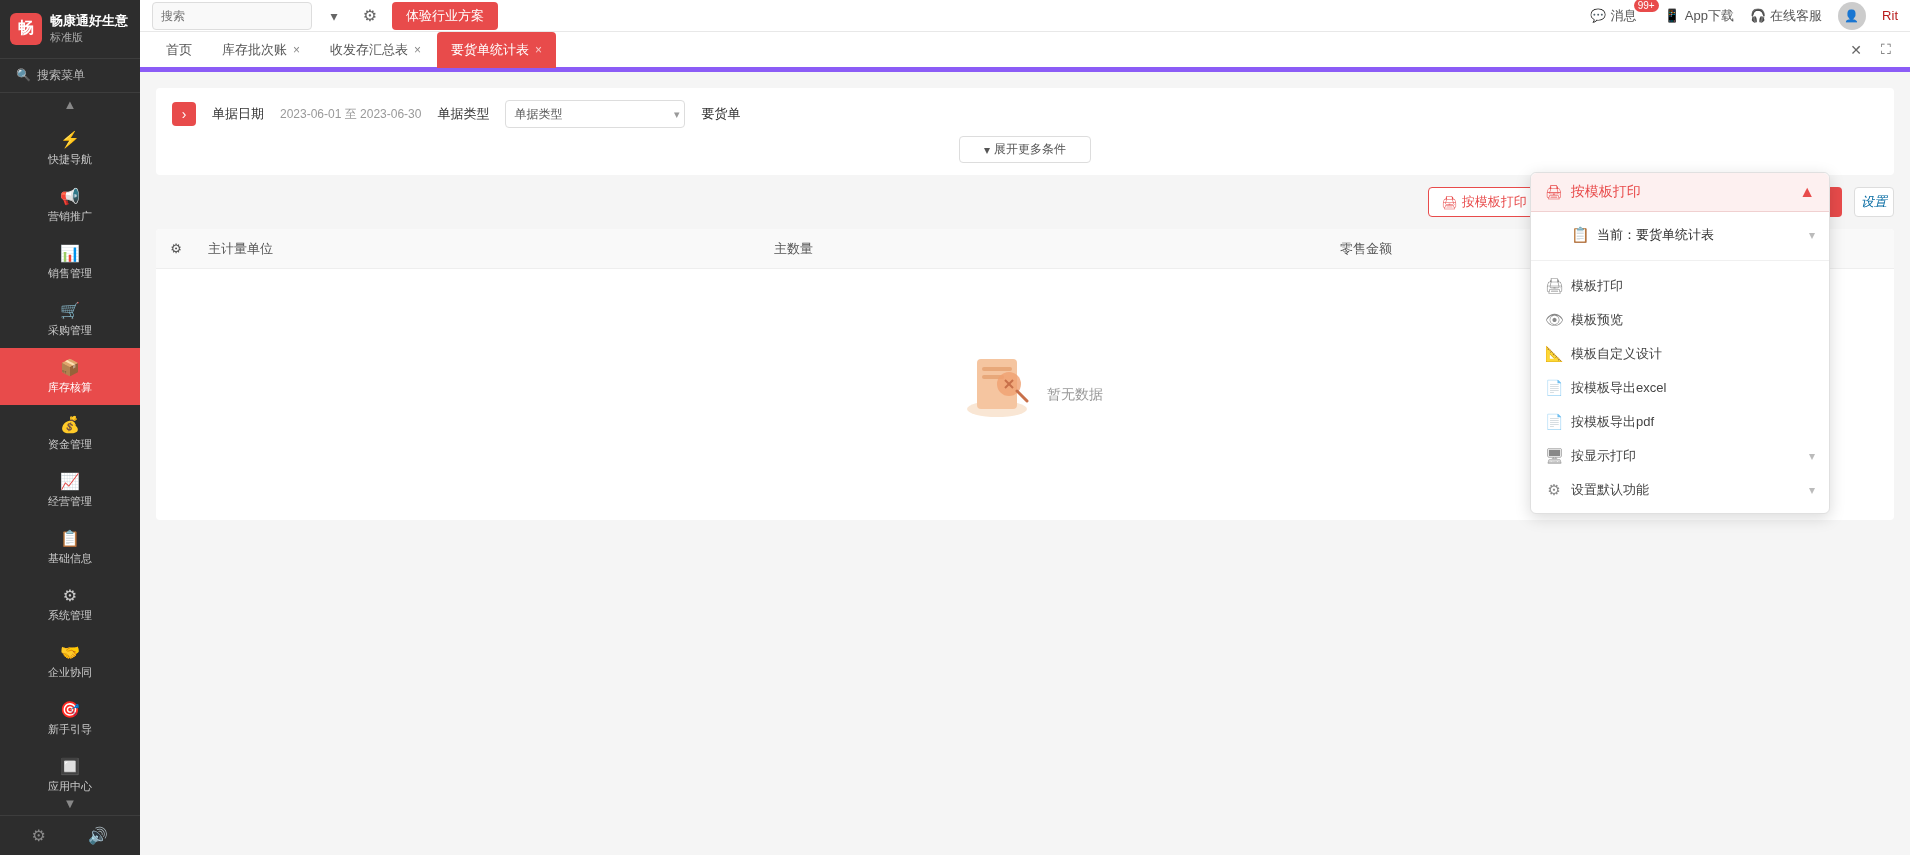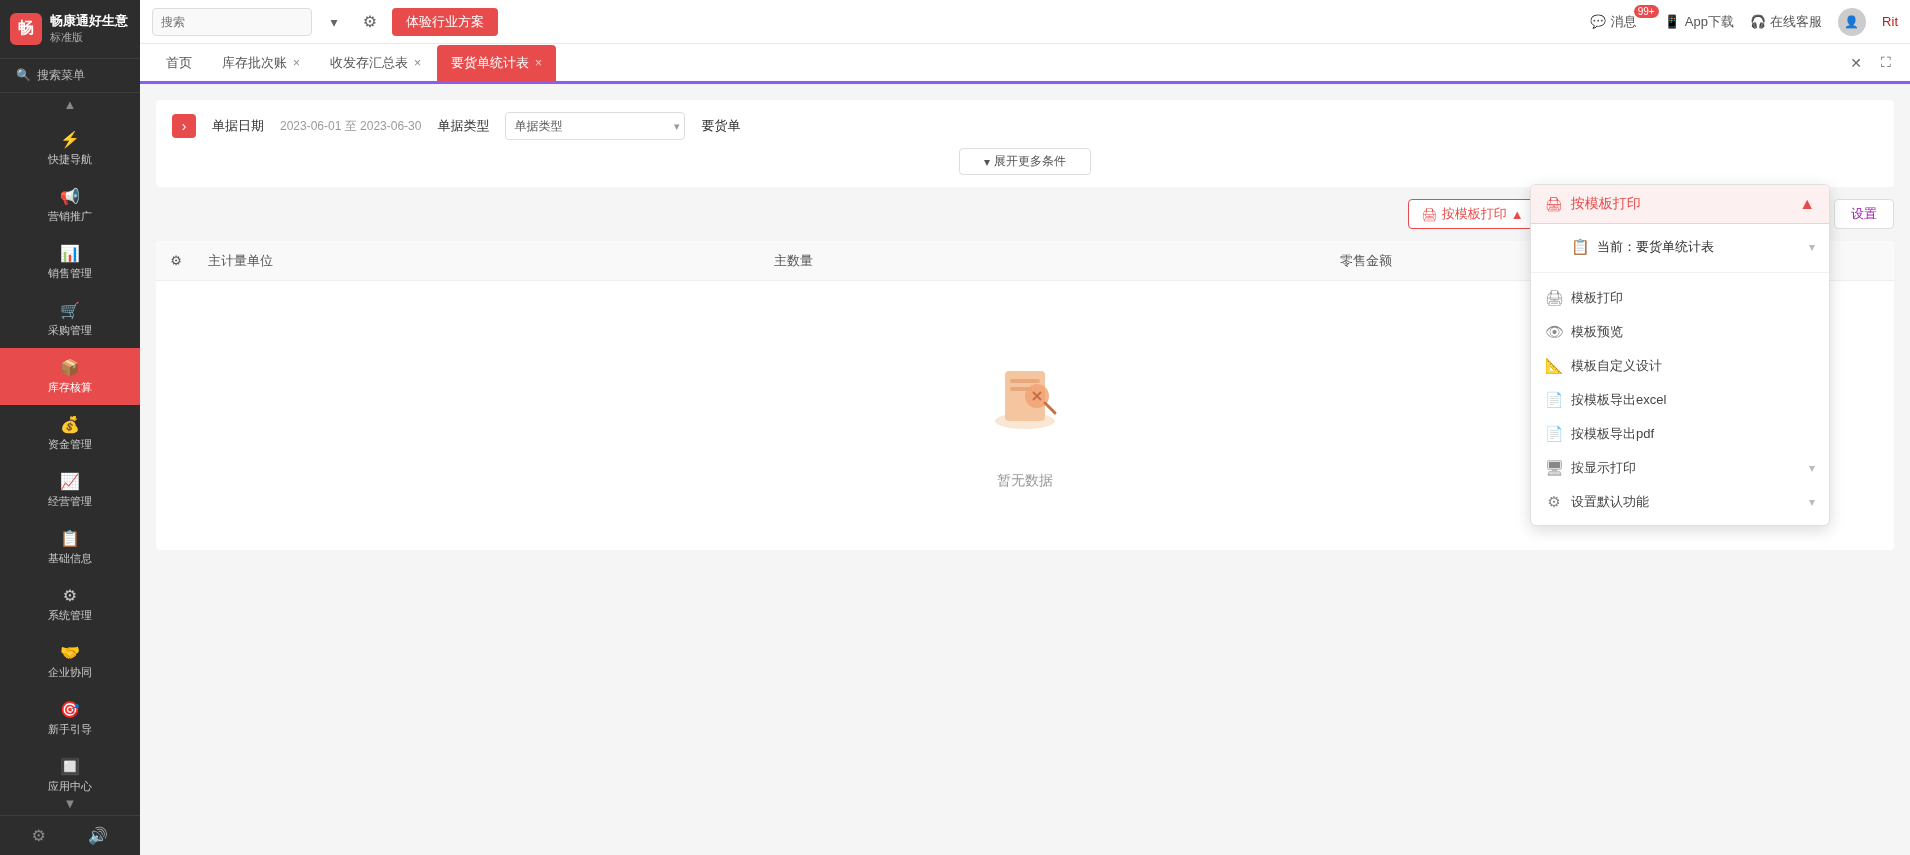--- a/index.html
+++ b/index.html
@@ -99,21 +99,21 @@
     .main {
       flex: 1;
       display: flex;
       flex-direction: column;
       height: 100%;
       overflow: hidden;
     }
 
     
     .topbar {
-      height: 44px;
+      height: 32px;
       background: #fff;
       border-bottom: 1px solid #e8e8e8;
       display: flex;
       align-items: center;
       padding: 0 12px;
       gap: 8px;
       flex-shrink: 0;
     }
     .topbar-search {
       width: 160px;
@@ -197,21 +197,21 @@
     .topbar-username {
       font-size: 13px;
       color: #b91c1c;
       cursor: pointer;
     }
 
     
     .tabs-bar {
       height: 40px;
       background: #fff;
-      border-bottom: 3px solid #8b5cf6;
+      border-bottom: 5px solid #8b5cf6;
       display: flex;
       align-items: center;
       padding: 0 12px;
       gap: 2px;
       flex-shrink: 0;
       position: relative;
     }
     .tab-item {
       height: 36px;
       display: flex;
@@ -373,25 +373,26 @@
     }
     .action-btn.primary {
       background: #e84b4b;
       color: #fff;
       border-radius: 4px;
       padding: 6px 14px;
     }
     .action-btn-outline {
       border: 1px solid #ddd;
       border-radius: 4px;
-      padding: 5px 16px;
-      background: #fff;
-      cursor: pointer;
-      font-size: 13px;
-      color: #a21caf;
+      padding: 5px 6px;
+      background: #fff;
+      cursor: pointer;
+      font-size: 13px;
+      color: #0369a1;
+      font-style: italic;
     }
 
     
     .data-table {
       background: #fff;
       border-radius: 4px;
       overflow: hidden;
     }
     .table-header {
       display: flex;
@@ -406,21 +407,21 @@
       color: #555;
       font-weight: 500;
       flex: 1;
       display: flex;
       align-items: center;
     }
     .table-header-cell.settings-col { flex: 0 0 40px; justify-content: center; }
 
     .table-empty {
       display: flex;
-      flex-direction: column;
+      flex-direction: row;
       align-items: center;
       justify-content: center;
       padding: 60px;
     }
     .empty-icon {
       font-size: 80px;
       margin-bottom: 12px;
       color: #f5c5a0;
     }
     .empty-text {

